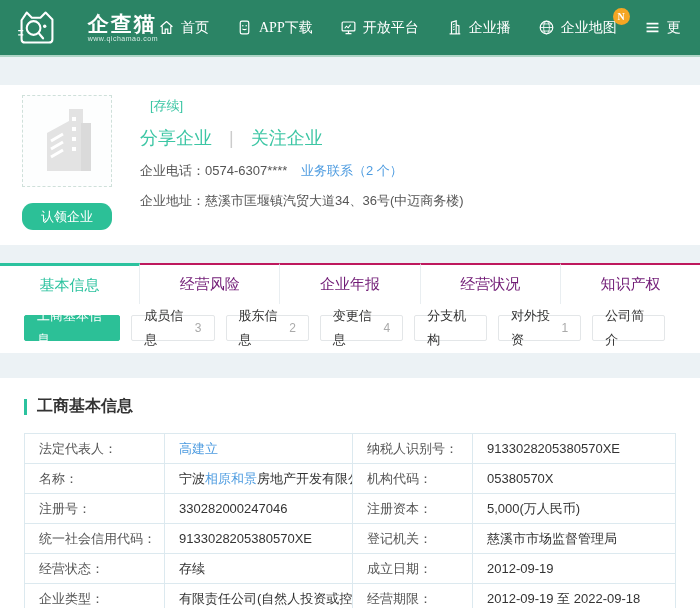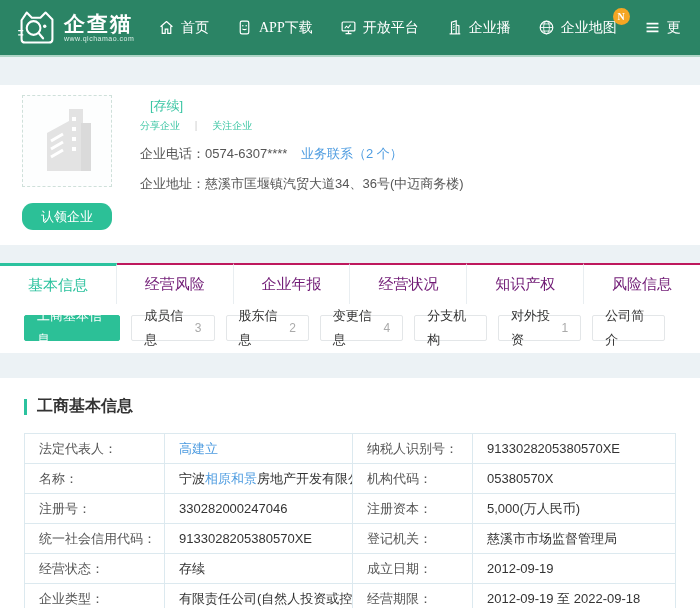--- a/index.html
+++ b/index.html
@@ -8,21 +8,21 @@
     font-family:"Liberation Sans","DejaVu Sans",sans-serif;
     background:#ecf2f5; color:#333;
   }
   .page { width:700px; height:608px; overflow:hidden; }
 
   
   .header {
     height:57px; background:#2b8465; display:flex; align-items:center;
     border-bottom:2px solid #aed5c6; overflow:hidden; white-space:nowrap;
   }
-  .logo { display:flex; align-items:center; padding-left:16px; width:158px; flex:0 0 auto; cursor:pointer; }
+  .logo { display:flex; align-items:center; padding-left:16px; width:158px; flex:0 0 auto; cursor:pointer;justify-content:space-between; }
   .logo-icon { width:42px; height:36px; margin-right:6px; }
   .logo-text .t1 { color:#fff; font-size:21px; font-weight:bold; letter-spacing:2px; line-height:22px; }
   .logo-text .t2 { color:#d8ece4; font-size:7px; letter-spacing:.5px; }
   .nav { display:flex; align-items:center; flex:1 1 auto; }
   .nav-item {
     display:flex; align-items:center; color:#fff; font-size:14px;
     margin-right:27px; position:relative; cursor:pointer; text-decoration:none;font-family:Liberation Serif, serif;
   }
   .nav-item .nav-icon { width:17px; height:17px; margin-right:6px; color:#fff; display:inline-block; }
   .nav-item .nav-icon svg { width:100%; height:100%; display:block; }
@@ -47,21 +47,21 @@
   .logo-placeholder svg { width:64px; height:72px; }
   .claim-btn {
     margin-top:16px; width:90px; height:27px; background:#2cc097; color:#fff;
     border:none; border-radius:11px; font-size:13px; cursor:pointer;
     font-family:inherit;
   }
   .company-main { margin-left:28px; padding-top:2px; }
   .company-title-row { display:flex; align-items:baseline; }
   .company-name { font-size:20px; font-weight:bold; color:#333; }
   .status-badge { font-size:13px; color:#3cc6a4; margin-left:10px; }
-  .company-links { margin-top:4px; font-size:10px; }
+  .company-links { margin-top:11px; font-size:18px; }
   .teal-link { color:#3cc6a4; text-decoration:none; cursor:pointer; }
   .link-divider { color:#ccc; margin:0 12px; }
   .meta-row { margin-top:12px; font-size:13px; color:#555; }
   .meta-label { color:#555; }
   .blue-link { color:#4e9ce0; text-decoration:none; cursor:pointer; margin-left:10px; }
 
   
   .tabs { height:41px; display:flex; background:#ecf2f5; }
   .tab {
     flex:1 1 0; background:#fff; display:flex; align-items:center; justify-content:center;
@@ -229,23 +229,20 @@
       </div>
       <div class="tab">
         <span>企业年报</span>
       </div>
       <div class="tab">
         <span>经营状况</span>
       </div>
       <div class="tab">
         <span>知识产权</span>
       </div>
-      <div class="tab">
-        <span>风险信息</span>
-      </div>
     </div>
 
   <div class="subtabs">
       <div class="subtab active">
         <span class="st-label">工商基本信息</span>
       </div>
       <div class="subtab">
         <span class="st-label">成员信息</span>
         <span class="st-count">3</span>
       </div>

